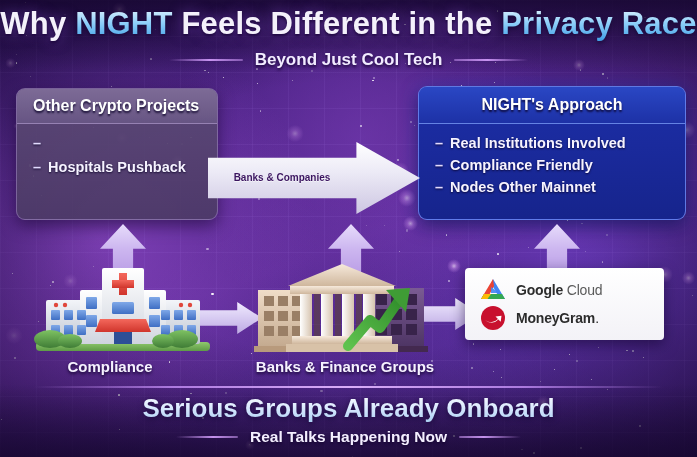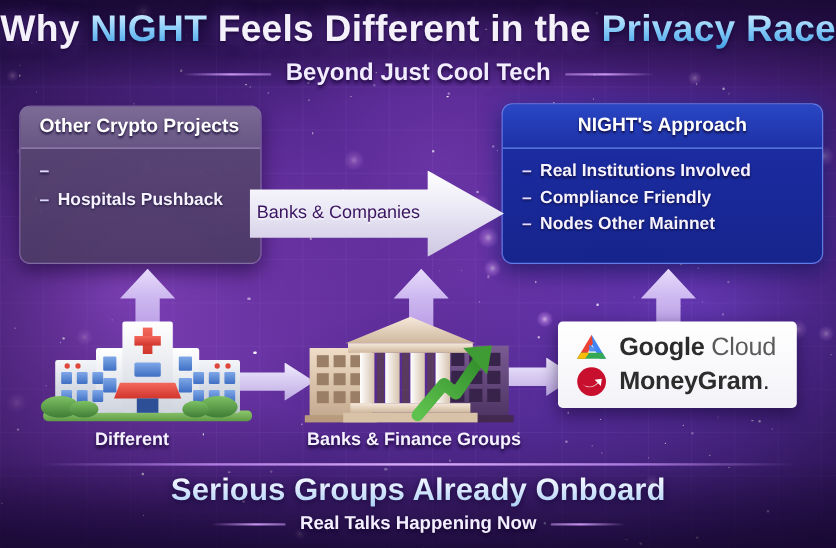--- a/index.html
+++ b/index.html
@@ -54,21 +54,21 @@
   #subtitle-row{
     position:absolute;top:50px;left:0;width:697px;
     display:flex;align-items:center;justify-content:center;gap:12px;
   }
   #subtitle-row .rule{
     width:74px;height:2px;border-radius:2px;
     background:linear-gradient(90deg, rgba(205,150,255,0) 0%, rgba(214,160,255,.9) 55%, rgba(214,160,255,.45) 100%);
   }
   #subtitle-row .rule.right{transform:scaleX(-1);}
   #subtitle{
-    font-size:20px;font-weight:bold;color:#f2ecff;
+    font-size:17px;font-weight:bold;color:#f2ecff;
     text-shadow:0 2px 3px rgba(25,5,55,.9);white-space:nowrap;
   }
 
   
   .card{position:absolute;border-radius:9px;overflow:hidden;}
   #card-left{
     left:16px;top:88px;width:200px;height:130px;
     background:linear-gradient(180deg, rgba(92,74,118,.93) 0%, rgba(76,58,102,.93) 100%);
     border:1px solid rgba(178,150,215,.45);
     box-shadow:0 6px 16px rgba(20,4,46,.55), inset 0 1px 0 rgba(255,255,255,.12);
@@ -104,21 +104,21 @@
   
   #big-arrow{
     position:absolute;left:208px;top:142px;width:212px;height:72px;
     background:linear-gradient(180deg,#ffffff 0%,#eceaf6 42%,#cdc6e2 100%);
     clip-path:polygon(0 22%,70% 22%,70% 0,100% 50%,70% 100%,70% 78%,0 78%);
     filter:drop-shadow(0 4px 6px rgba(18,4,46,.6));
     display:flex;align-items:center;justify-content:flex-start;
   }
   #big-arrow-label{
     width:148px;text-align:center;
-    font-size:15px;font-weight:normal;line-height:1.18;
+    font-size:10px;font-weight:bold;line-height:1.18;
     color:#3b1560;text-shadow:0 1px 0 rgba(255,255,255,.6);
   }
 
   
   .up-arrow{
     position:absolute;width:46px;height:54px;
     background:linear-gradient(180deg,#e7dcfb 0%,#cdb7f0 45%,#b79ae4 100%);
     clip-path:polygon(50% 0,100% 46%,72% 46%,72% 100%,28% 100%,28% 46%,0 46%);
     filter:drop-shadow(0 3px 4px rgba(18,4,46,.55));
   }
@@ -146,21 +146,21 @@
 
   
   #logo-panel{
     position:absolute;left:465px;top:268px;width:185px;height:72px;
     background:linear-gradient(180deg,#ffffff 0%,#f3f2f7 100%);
     border-radius:4px;
     box-shadow:0 5px 14px rgba(16,4,44,.55);
     display:flex;flex-direction:column;justify-content:center;gap:3px;padding-left:14px;
   }
   .logo-row{display:flex;align-items:center;gap:9px;}
-  .logo-text{font-size:21px;letter-spacing:-.2px;white-space:nowrap;color:#2c2c2c;}
+  .logo-text{font-size:14px;letter-spacing:-.2px;white-space:nowrap;color:#2c2c2c;}
   .logo-text b{font-weight:bold;}
   .logo-text .light{color:#5a5a5a;font-weight:normal;}
 
   
   #footer-rule{
     position:absolute;top:386px;left:34px;width:629px;height:2px;
     background:linear-gradient(90deg, rgba(205,150,255,0) 0%, rgba(205,150,255,.75) 22%,
                rgba(225,180,255,.95) 50%, rgba(205,150,255,.75) 78%, rgba(205,150,255,0) 100%);
   }
   #footer-title{
@@ -520,21 +520,21 @@
         <circle cx="33" cy="43" r="2.2"></circle>
       <circle cx="149" cy="43" r="2.2"></circle>
         <circle cx="158" cy="43" r="2.2"></circle>
     </g>
 
     <ellipse cx="18" cy="77" rx="16" ry="9" fill="url(#gBush)"></ellipse>
     <ellipse cx="38" cy="79" rx="12" ry="7" fill="url(#gBush)"></ellipse>
     <ellipse cx="150" cy="77" rx="16" ry="9" fill="url(#gBush)"></ellipse>
     <ellipse cx="131" cy="79" rx="11" ry="7" fill="url(#gBush)"></ellipse>
   </svg>
-  <div class="label" style="left:55px;top:358px;width:110px;">Different</div>
+  <div class="label" style="left:55px;top:358px;width:110px;">Compliance</div>
 
   <svg class="illus" id="bank-illus" style="left:252px;top:262px;" width="186" height="96" viewBox="0 0 186 96">
     <defs>
       <linearGradient id="gBankA" x1="0" y1="0" x2="0" y2="1">
         <stop offset="0" stop-color="#f6e9db"></stop>
           <stop offset="1" stop-color="#cfb79d"></stop>
       </linearGradient>
       <linearGradient id="gBankCol" x1="0" y1="0" x2="1" y2="0">
         <stop offset="0" stop-color="#ffffff"></stop>
           <stop offset="1" stop-color="#d6c3ae"></stop>

